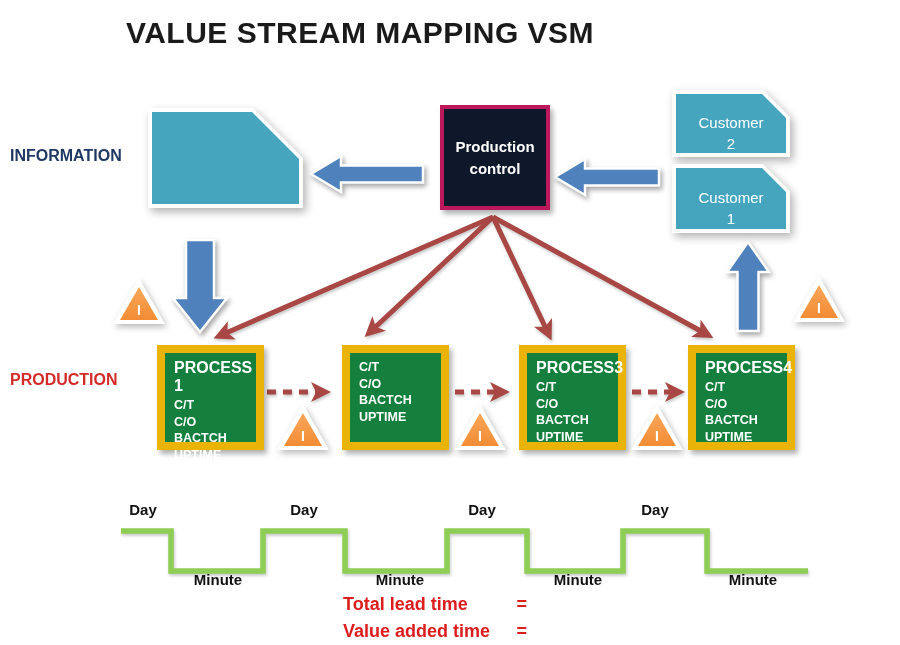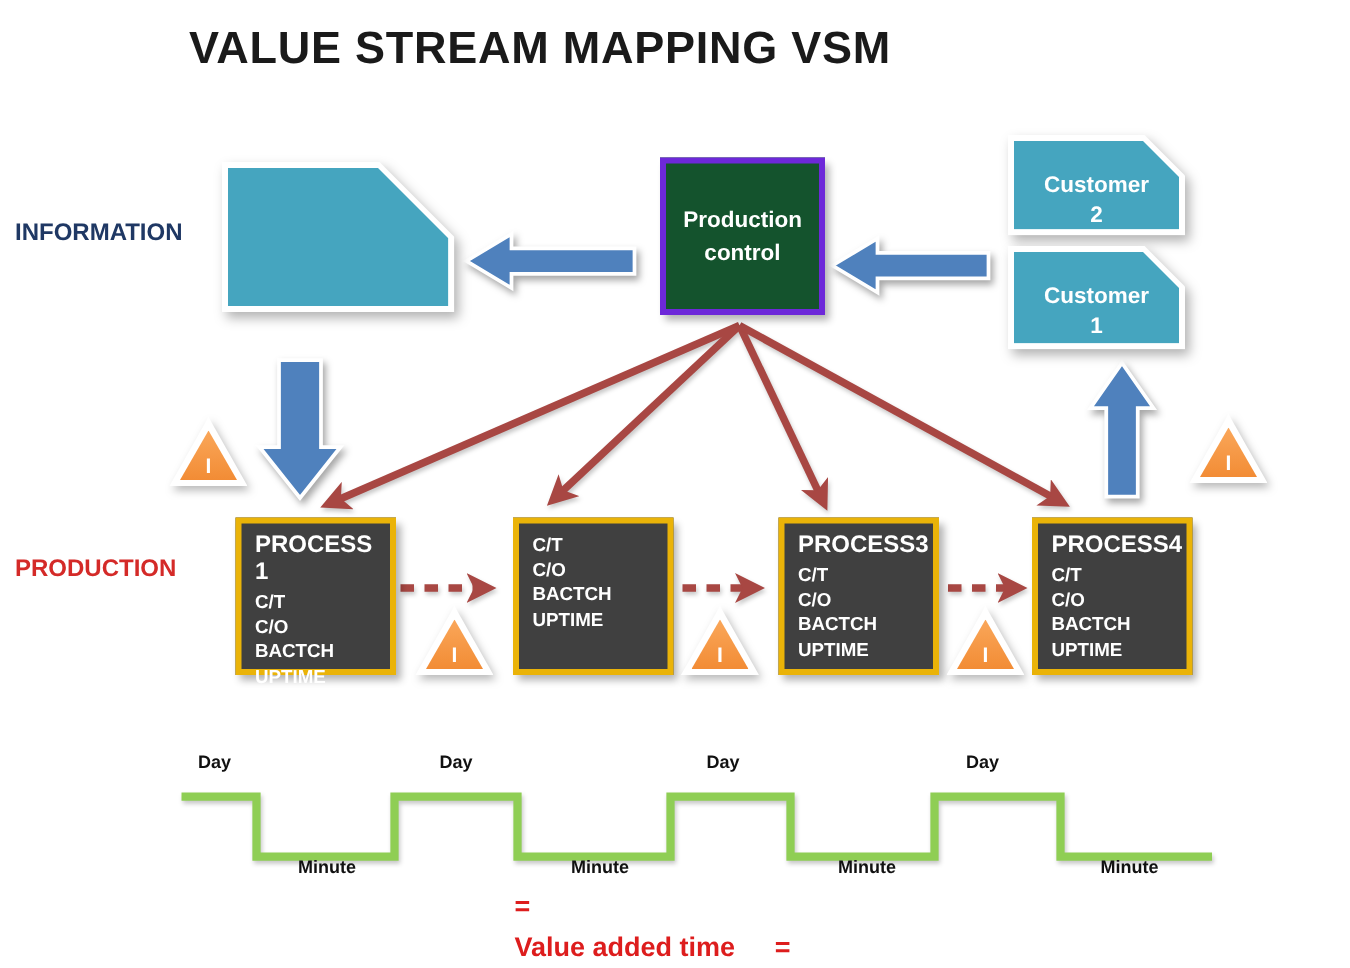--- a/index.html
+++ b/index.html
@@ -35,38 +35,38 @@
   .cut-sm .cut-fill{clip-path:polygon(0 0, calc(100% - 24px) 0, 100% 24px, 100% 100%, 0 100%);}
 
   .supplier{left:148px;top:108px;width:155px;height:100px;}
   .supplier .node-label{
     position:absolute;inset:4px;display:flex;align-items:center;justify-content:center;
     padding-top:18px;color:#ffffff;font-size:21px;font-weight:bold;
   }
 
   .prod-control{
     left:440px;top:105px;width:110px;height:105px;
-    background:#14532d;border:4px solid #6d28d9;
+    background:#0f172a;border:4px solid #be185d;
     box-shadow:3px 4px 5px rgba(0,0,0,0.30);
     display:flex;align-items:center;justify-content:center;text-align:center;
   }
   .prod-control .node-label{color:#fff;font-size:15px;font-weight:bold;line-height:1.45;padding:0 12px;}
 
   .customer2{left:672px;top:90px;width:118px;height:67px;}
   .customer1{left:672px;top:164px;width:118px;height:69px;}
   .customer .node-label{
     position:absolute;inset:4px;display:flex;flex-direction:column;
-    align-items:center;padding-top:6px;
-    color:#fff;font-size:15px;font-weight:bold;line-height:1.35;margin-top:14px;
+    align-items:center;justify-content:center;padding-top:6px;
+    color:#fff;font-size:15px;font-weight:normal;line-height:1.35;margin-top:14px;
   }
 
   
   .process{
     position:absolute;top:345px;width:107px;height:105px;box-sizing:border-box;
-    background:#404040;border:4px solid #eab308;
+    background:#15803d;border:8px solid #eab308;
     box-shadow:3px 4px 5px rgba(0,0,0,0.30);
     color:#ffffff;padding:6px 0 0 9px;
   }
   .process .p-name{font-size:16px;font-weight:bold;display:block;margin-bottom:2px;}
   .process .p-attr{font-size:12.5px;font-weight:bold;display:block;line-height:16.5px;}
   .process.p1{left:157px;}
   .process.p2{left:342px;}
   .process.p3{left:519px;}
   .process.p4{left:688px;}
 
@@ -86,21 +86,21 @@
   
   .overlay{position:absolute;left:0;top:0;pointer-events:none;}
   .blue-shape{fill:#4f81bd;stroke:#ffffff;stroke-width:2.5px;}
   .g-shadow{filter:drop-shadow(2px 3px 2.5px rgba(0,0,0,0.35));}
   .g-shadow-soft{filter:drop-shadow(1px 2px 1.5px rgba(0,0,0,0.22));}
   .red-line{stroke:#a84743;stroke-width:5px;fill:none;}
   .red-dash{stroke:#a84743;stroke-width:5px;fill:none;stroke-dasharray:9 7;}
   .green-line{stroke:#8fce54;stroke-width:5.5px;fill:none;}
 
   
-  .tl-label{position:absolute;transform:translateX(-50%);font-size:12px;font-weight:bold;color:#111;}
+  .tl-label{position:absolute;transform:translateX(-50%);font-size:15px;font-weight:bold;color:#111;}
   .tl-day{top:501px;}
   .tl-min{top:543px;margin-top:28px;}
   .d1{left:143px;} .d2{left:304px;} .d3{left:482px;} .d4{left:655px;}
   .m1{left:218px;} .m2{left:400px;} .m3{left:578px;} .m4{left:753px;}
 
   
   .summary{position:absolute;left:343px;top:591px;width:184px;
     color:#dd1d1d;font-size:18px;font-weight:bold;}
   .summary .row{display:flex;justify-content:space-between;line-height:27px;}
 </style>
@@ -237,20 +237,21 @@
   <span class="tl-label tl-min m1">Minute</span>
   <span class="tl-label tl-day d2">Day</span>
   <span class="tl-label tl-min m2">Minute</span>
   <span class="tl-label tl-day d3">Day</span>
   <span class="tl-label tl-min m3">Minute</span>
   <span class="tl-label tl-day d4">Day</span>
   <span class="tl-label tl-min m4">Minute</span>
 
   <div class="summary">
     <div class="row">
+      <span>Total lead time</span>
       <span>=</span>
     </div>
     <div class="row">
       <span>Value added time</span>
       <span>=</span>
     </div>
   </div>
 
 </div>
 

